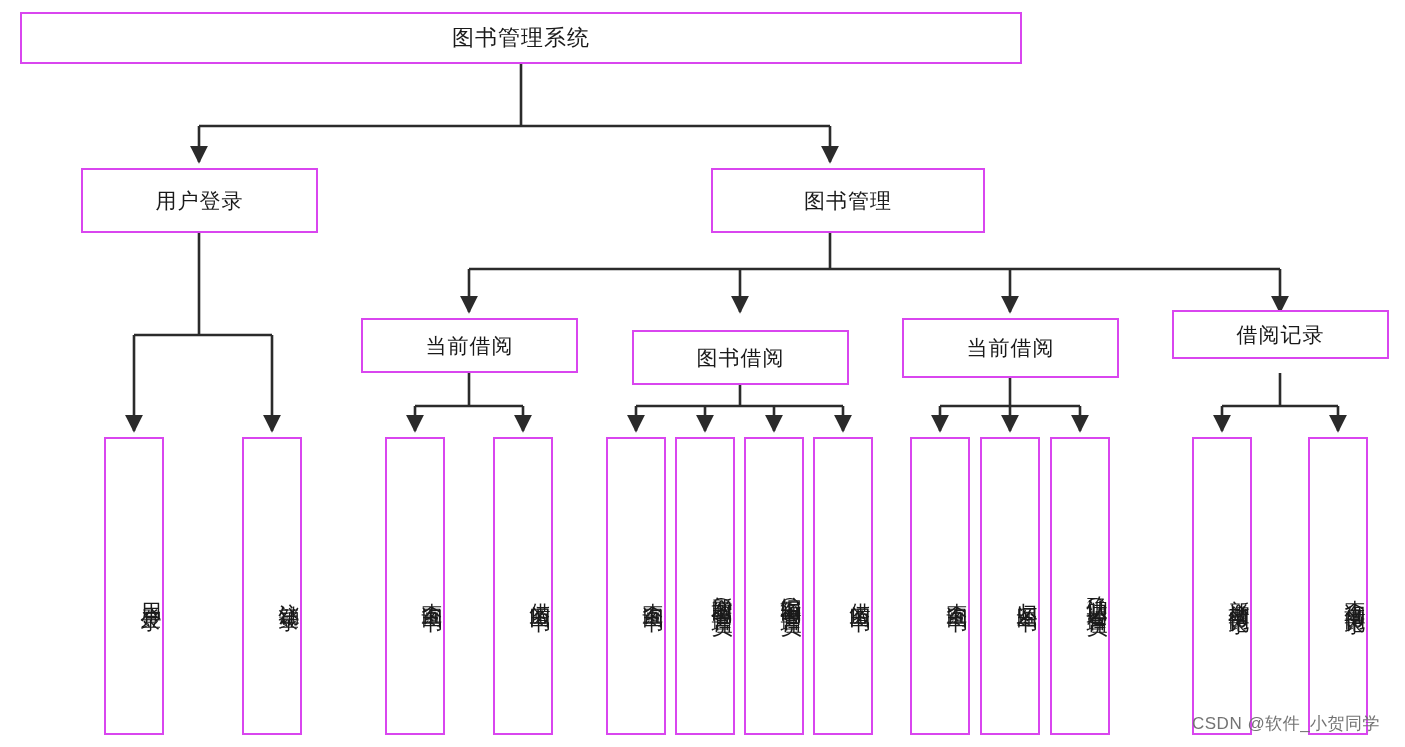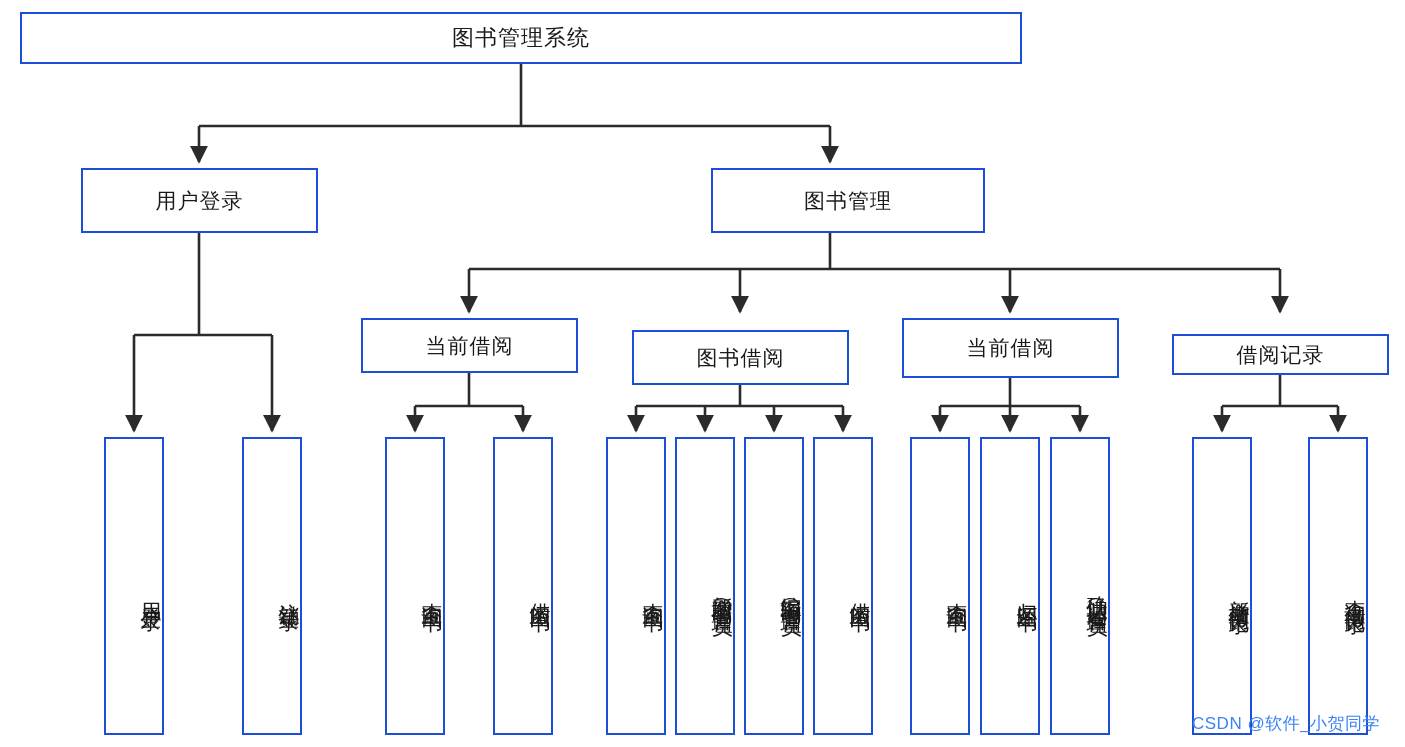--- a/index.html
+++ b/index.html
@@ -23,21 +23,21 @@
     left: 0;
     top: 0;
     width: 1405px;
     height: 747px;
     pointer-events: none;
   }
   .node {
     position: absolute;
     box-sizing: border-box;
     background: #ffffff;
-    border: 2px solid #1d4ed8;
+    border: 2px solid #d946ef;
     display: flex;
     align-items: center;
     justify-content: center;
     color: #1a1a1a;
     z-index: 2;
   }
   .node.h {
     font-size: 21px;
     letter-spacing: 1px;
     line-height: 1.1;
@@ -58,21 +58,21 @@
   .node.v > span {
     writing-mode: vertical-rl;
     text-orientation: upright;
     display: block;
   }
   .watermark {
     position: absolute;
     left: 1192px;
     top: 712px;
     font-size: 17px;
-    color: #3b82f6;
+    color: #737373;
     white-space: nowrap;
     z-index: 3;
     letter-spacing: 0.5px;
   }
 </style>
 </head>
 <body>
 
 <div id="canvas">
 
@@ -127,21 +127,21 @@
   </svg>
 
   <div class="node h root" style="left:20px; top:12px; width:1002px; height:52px;">图书管理系统</div>
 
   <div class="node h" style="left:81px; top:168px; width:237px; height:65px;">用户登录</div>
   <div class="node h" style="left:711px; top:168px; width:274px; height:65px;">图书管理</div>
 
   <div class="node h" style="left:361px; top:318px; width:217px; height:55px;">当前借阅</div>
   <div class="node h" style="left:632px; top:330px; width:217px; height:55px;">图书借阅</div>
   <div class="node h" style="left:902px; top:318px; width:217px; height:60px;">当前借阅</div>
-  <div class="node h" style="left:1172px; top:334px; width:217px; height:41px;">借阅记录</div>
+  <div class="node h" style="left:1172px; top:310px; width:217px; height:49px;">借阅记录</div>
 
   <div class="node v" style="left:104px; top:437px; width:60px; height:298px;">
     <span>用户登录</span>
   </div>
   <div class="node v" style="left:242px; top:437px; width:60px; height:298px;">
     <span>注销登录</span>
   </div>
 
   <div class="node v" style="left:385px; top:437px; width:60px; height:298px;">
     <span>查询图书</span>

